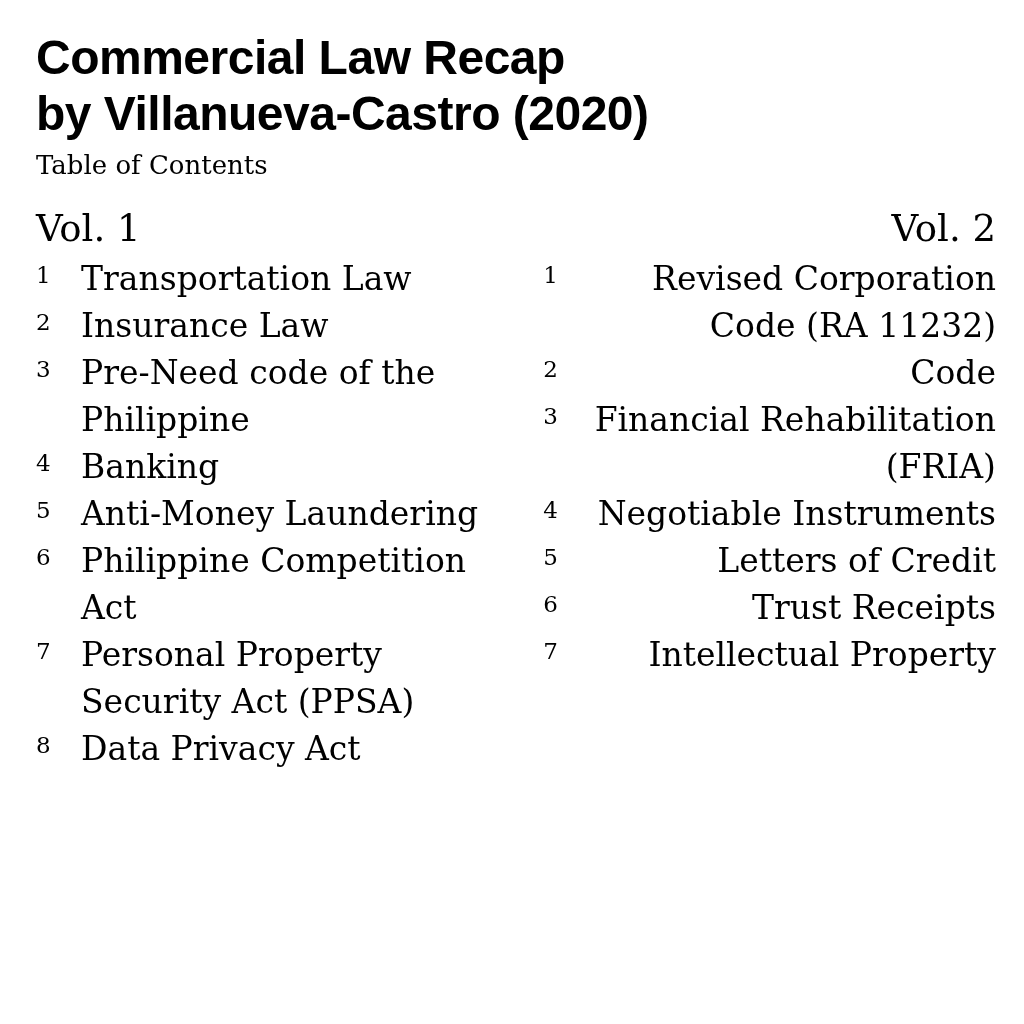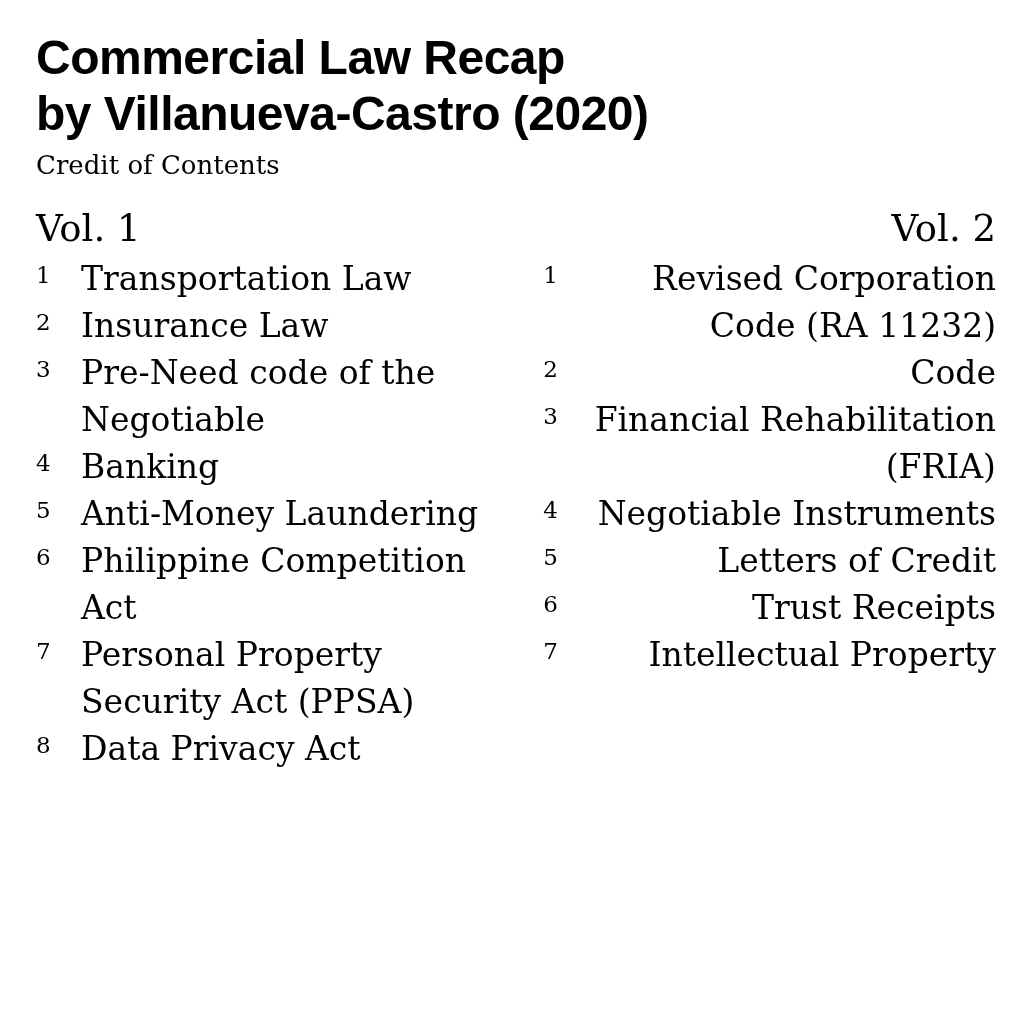--- a/index.html
+++ b/index.html
@@ -70,41 +70,41 @@
   }
 </style>
 </head>
 <body>
 
 <div class="page">
   <h1 class="title">
     <span class="tline">Commercial Law Recap</span>
     <span class="tline">by Villanueva-Castro (2020)</span>
   </h1>
-  <div class="toc-label">Credit of Contents</div>
+  <div class="toc-label">Table of Contents</div>
   <div class="columns" id="columns">
       <section class="vol vol-col-1">
         <div class="vol-header">Vol. 1</div>
         <div class="item">
           <div class="num">1</div>
           <div class="txt">
             <div class="line">Transportation Law</div>
           </div>
         </div>
         <div class="item">
           <div class="num">2</div>
           <div class="txt">
             <div class="line">Insurance Law</div>
           </div>
         </div>
         <div class="item">
           <div class="num">3</div>
           <div class="txt">
             <div class="line">Pre-Need code of the</div>
-            <div class="line">Negotiable</div>
+            <div class="line">Philippine</div>
           </div>
         </div>
         <div class="item">
           <div class="num">4</div>
           <div class="txt">
             <div class="line">Banking</div>
           </div>
         </div>
         <div class="item">
           <div class="num">5</div>

